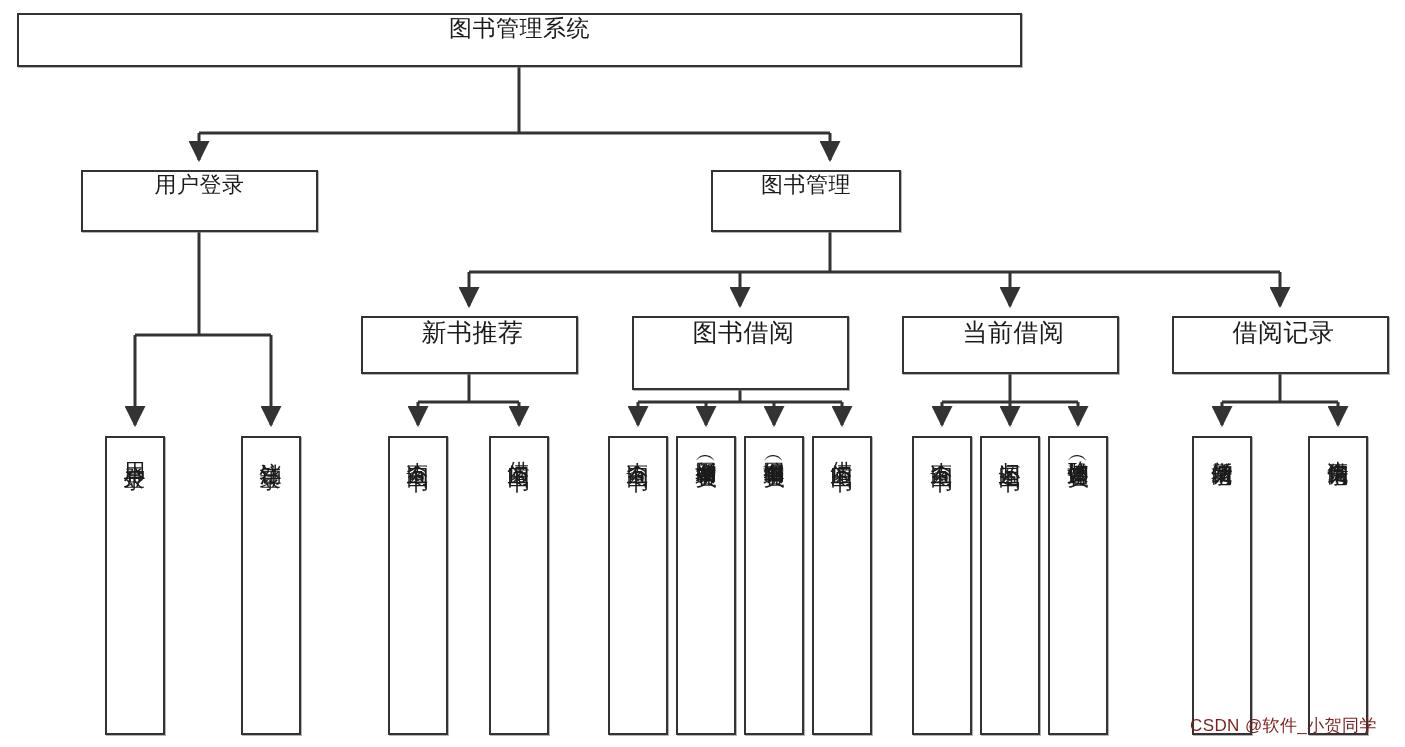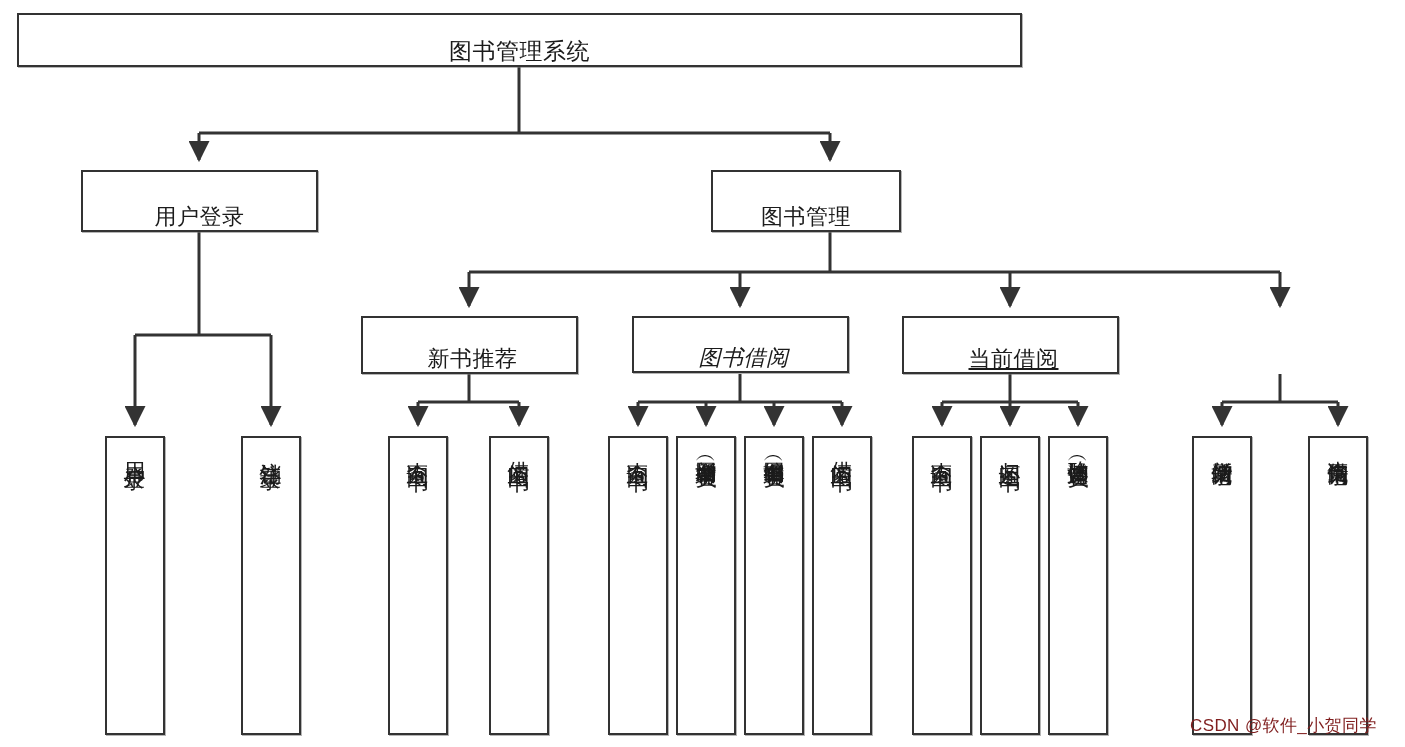--- a/index.html
+++ b/index.html
@@ -25,36 +25,36 @@
     width: 1405px;
     height: 747px;
     pointer-events: none;
   }
   .node {
     position: absolute;
     box-sizing: border-box;
     background: #ffffff;
     border: 2px solid #333333;
     display: flex;
-    align-items: flex-end;
+    align-items: flex-start;
     justify-content: center;
     color: #1b1b1b;
     box-shadow: 1px 1px 0 rgba(120,120,120,0.55);
   }
   .node-label {
     display: block;
     text-align: center;
     line-height: 1.18;
     letter-spacing: 0.5px;
     color: #1b1b1b;
     white-space: nowrap;
   }
   .node.level-root .node-label { font-size: 23px; }
   .node.level-2 .node-label { font-size: 22px; }
-  .node.level-3 .node-label { font-size: 22px; margin-left: 6px; }
+  .node.level-3 .node-label { font-size: 25px; margin-left: 6px; }
 
   
   .node.leaf {
     align-items: flex-start;
     justify-content: center;
     padding-top: 6px;
   }
   .node.leaf .node-label {
     writing-mode: vertical-rl;
     text-orientation: upright;
@@ -140,25 +140,28 @@
   <div class="node level-2" style="left:81px; top:170px; width:237px; height:62px;">
     <span class="node-label">用户登录</span>
   </div>
   <div class="node level-2" style="left:711px; top:170px; width:190px; height:62px;">
     <span class="node-label">图书管理</span>
   </div>
 
   <div class="node level-3" style="left:361px; top:316px; width:217px; height:58px;">
     <span class="node-label">新书推荐</span>
   </div>
-  <div class="node level-3" style="left:632px; top:316px; width:217px; height:57px;font-style:italic;">
+  <div class="node level-3" style="left:632px; top:316px; width:217px; height:74px;">
     <span class="node-label">图书借阅</span>
   </div>
-  <div class="node level-3" style="left:902px; top:316px; width:217px; height:58px;text-decoration:underline;">
+  <div class="node level-3" style="left:902px; top:316px; width:217px; height:58px;">
     <span class="node-label">当前借阅</span>
+  </div>
+  <div class="node level-3" style="left:1172px; top:316px; width:217px; height:58px;">
+    <span class="node-label">借阅记录</span>
   </div>
 
   <div class="node leaf" style="left:105px; top:436px; width:60px; height:299px;">
     <span class="node-label">用户登录</span>
   </div>
   <div class="node leaf" style="left:241px; top:436px; width:60px; height:299px;">
     <span class="node-label">注销登录</span>
   </div>
 
   <div class="node leaf" style="left:388px; top:436px; width:60px; height:299px;">

